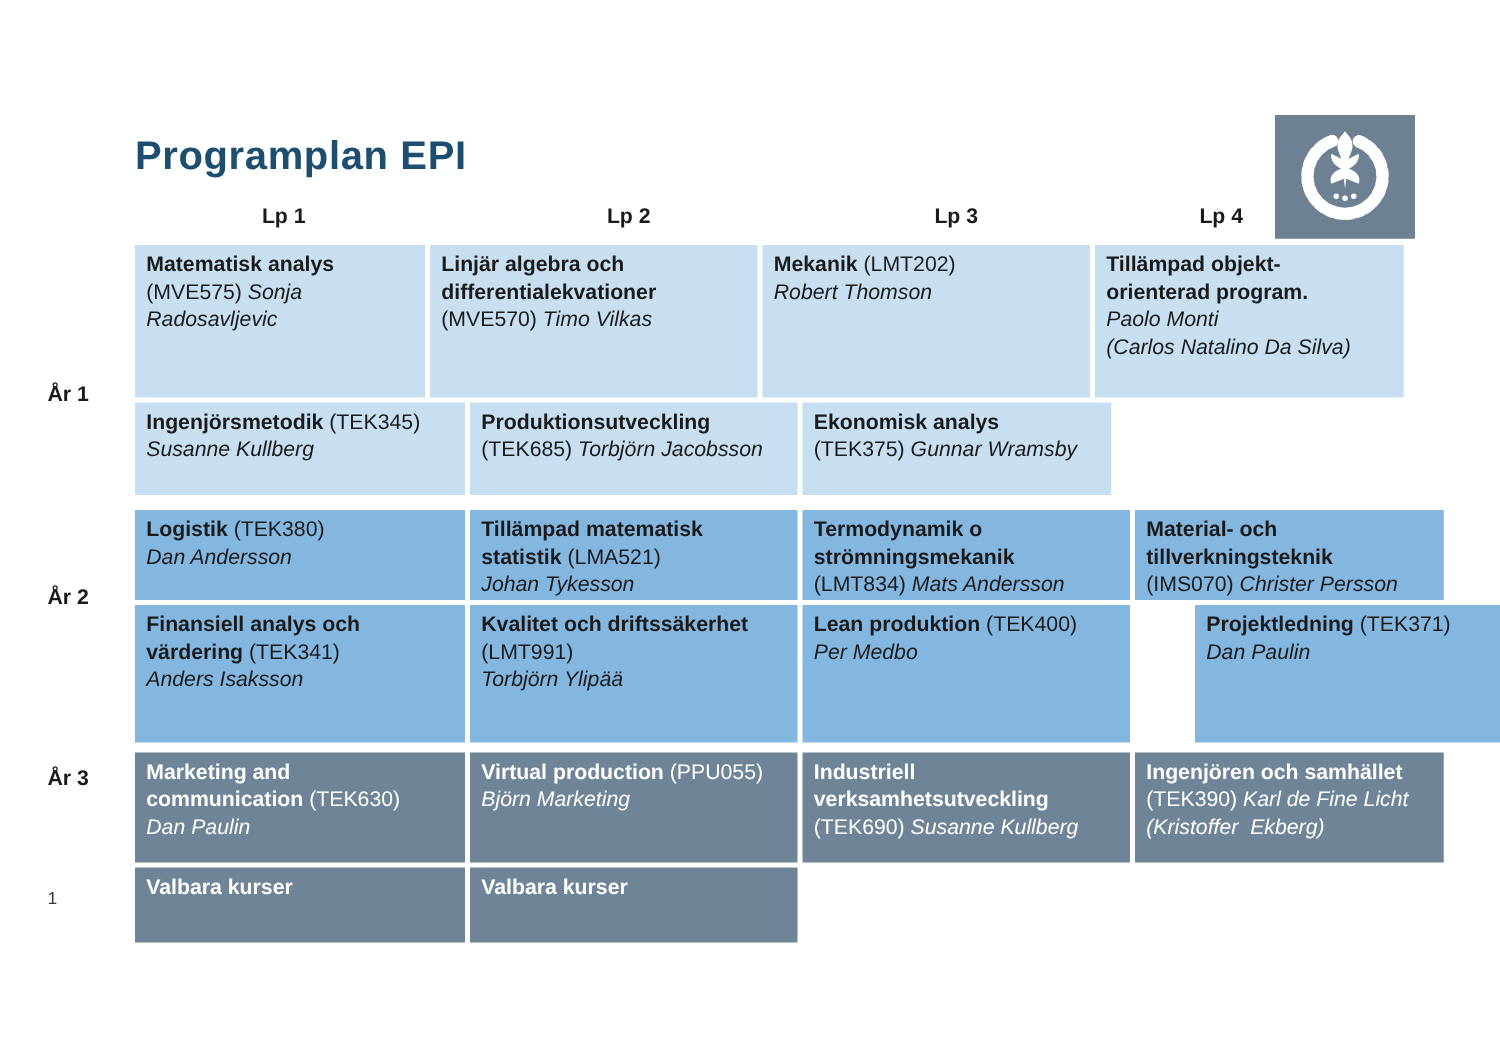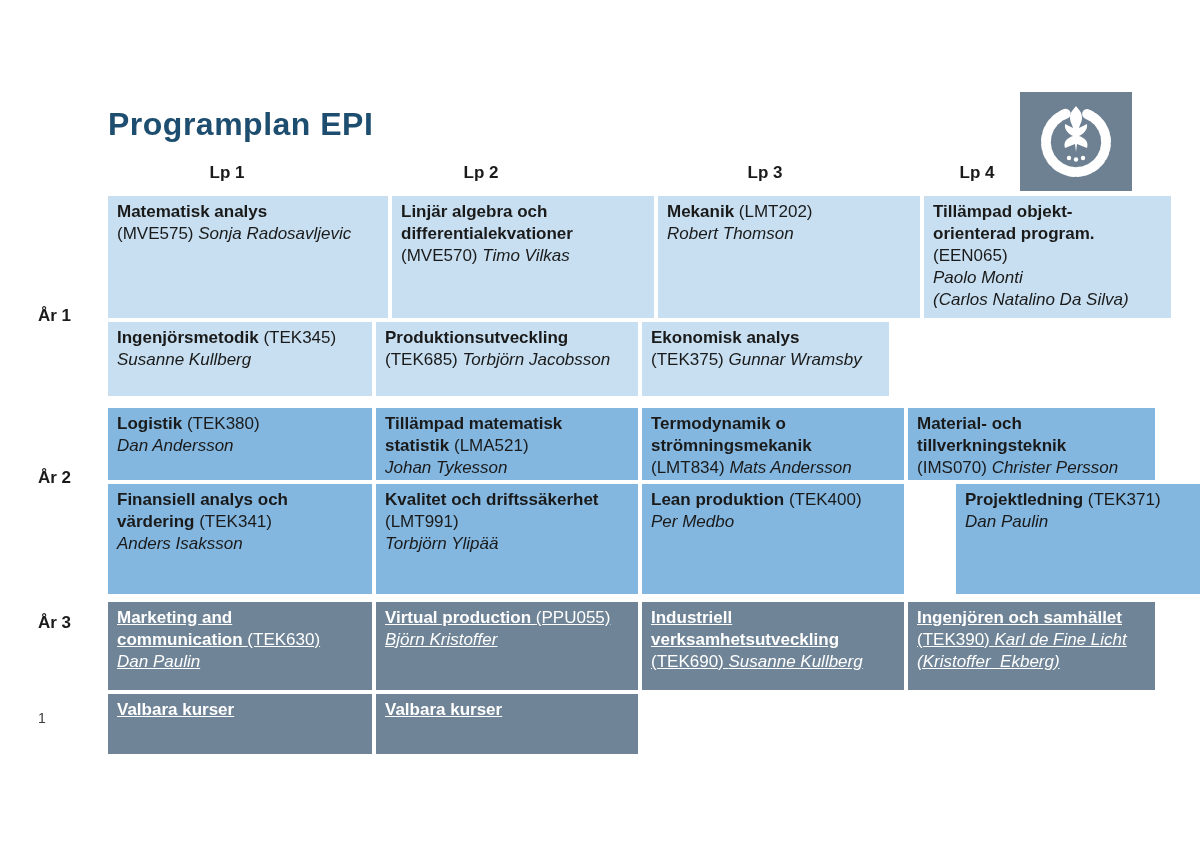--- a/index.html
+++ b/index.html
@@ -8,31 +8,31 @@
     --logo-bg:#6e8193;
   }
   html,body{margin:0;padding:0;}
   body{width:1200px;height:848px;background:#ffffff;
        font-family:"Liberation Sans",sans-serif;position:relative;overflow:hidden;}
   .slide{position:absolute;inset:0;}
   .title{position:absolute;left:108px;top:106px;font-size:32px;font-weight:bold;
          color:var(--title);letter-spacing:0.5px;}
   .period-header{position:absolute;top:163px;width:90px;text-align:center;
          font-size:17px;font-weight:bold;color:#1a1a1a;}
-  .ph-0{left:182px;} .ph-1{left:436px;} .ph-2{left:720px;} .ph-3{left:932px;}
+  .ph-0{left:182px;} .ph-1{left:458px;} .ph-2{left:720px;} .ph-3{left:932px;}
   .year-label{position:absolute;left:38px;width:64px;font-size:17px;
          font-weight:bold;color:#1a1a1a;}
   .yl-0{top:306px;} .yl-1{top:468px;} .yl-2{top:613px;}
   .grid{position:absolute;left:108px;top:196px;width:1047px;}
   .grid-row{display:flex;gap:4px;}
   .cell{box-sizing:border-box;padding:5px 9px;font-size:17px;line-height:22px;
         color:var(--cell-text-dark);overflow:hidden;flex:0 0 auto;}
   .shade-y1 .cell{background:var(--year1-cell);}
   .shade-y2 .cell{background:var(--year2-cell);}
-  .shade-y3 .cell{background:var(--year3-cell);color:var(--cell-text-light);text-decoration:underline;}
+  .shade-y3 .cell{background:var(--year3-cell);color:var(--cell-text-light);}
   .line{white-space:pre-wrap;}
   .seg-b{font-weight:bold;}
   .seg-i{font-style:italic;}
   .logo{position:absolute;left:1020px;top:92px;width:112px;height:99px;
         background:var(--logo-bg);display:flex;align-items:center;justify-content:center;}
   .page-number{position:absolute;left:38px;top:710px;font-size:14px;color:#3a3a3a;}
 </style>
 </head>
 <body>
 
@@ -59,37 +59,36 @@
   <div class="period-header ph-1">Lp 2</div>
   <div class="period-header ph-2">Lp 3</div>
   <div class="period-header ph-3">Lp 4</div>
 
   <div class="year-label yl-0">År 1</div>
   <div class="year-label yl-1">År 2</div>
   <div class="year-label yl-2">År 3</div>
 
   <div class="grid">
       <div class="grid-row shade-y1" style="height: 122px; margin-bottom: 4px;">
-        <div class="cell" style="width: 280px;">
+        <div class="cell" style="width: 232px;">
           <div class="line"><span class="seg-b">Matematisk analys</span></div>
           <div class="line"><span class="seg-r">(MVE575) </span><span class="seg-i">Sonja Radosavljevic</span></div>
         </div>
         <div class="cell" style="width: 262px;">
           <div class="line"><span class="seg-b">Linjär algebra och</span></div>
           <div class="line"><span class="seg-b">differentialekvationer</span></div>
           <div class="line"><span class="seg-r">(MVE570) </span><span class="seg-i">Timo Vilkas</span></div>
         </div>
         <div class="cell" style="width: 262px;">
           <div class="line"><span class="seg-b">Mekanik </span><span class="seg-r">(LMT202)</span></div>
           <div class="line"><span class="seg-i">Robert Thomson</span></div>
         </div>
         <div class="cell" style="width: 247px;">
           <div class="line"><span class="seg-b">Tillämpad objekt-</span></div>
           <div class="line"><span class="seg-b">orienterad program.</span></div>
-          <div class="line"><span class="seg-r">(EEN065)</span></div>
           <div class="line"><span class="seg-i">Paolo Monti</span></div>
           <div class="line"><span class="seg-i">(Carlos Natalino Da Silva)</span></div>
         </div>
       </div>
       <div class="grid-row shade-y1" style="height: 74px; margin-bottom: 12px;">
         <div class="cell" style="width: 264px;">
           <div class="line"><span class="seg-b">Ingenjörsmetodik </span><span class="seg-r">(TEK345)</span></div>
           <div class="line"><span class="seg-i">Susanne Kullberg</span></div>
         </div>
         <div class="cell" style="width: 262px;">
@@ -143,21 +142,21 @@
         </div>
       </div>
       <div class="grid-row shade-y3" style="height: 88px; margin-bottom: 4px;">
         <div class="cell" style="width: 264px;">
           <div class="line"><span class="seg-b">Marketing and</span></div>
           <div class="line"><span class="seg-b">communication </span><span class="seg-r">(TEK630)</span></div>
           <div class="line"><span class="seg-i">Dan Paulin</span></div>
         </div>
         <div class="cell" style="width: 262px;">
           <div class="line"><span class="seg-b">Virtual production </span><span class="seg-r">(PPU055)</span></div>
-          <div class="line"><span class="seg-i">Björn Kristoffer</span></div>
+          <div class="line"><span class="seg-i">Björn Marketing</span></div>
         </div>
         <div class="cell" style="width: 262px;">
           <div class="line"><span class="seg-b">Industriell</span></div>
           <div class="line"><span class="seg-b">verksamhetsutveckling</span></div>
           <div class="line"><span class="seg-r">(TEK690) </span><span class="seg-i">Susanne Kullberg</span></div>
         </div>
         <div class="cell" style="width: 247px;">
           <div class="line"><span class="seg-b">Ingenjören och samhället</span></div>
           <div class="line"><span class="seg-r">(TEK390) </span><span class="seg-i">Karl de Fine Licht</span></div>
           <div class="line"><span class="seg-i">(Kristoffer  Ekberg)</span></div>

